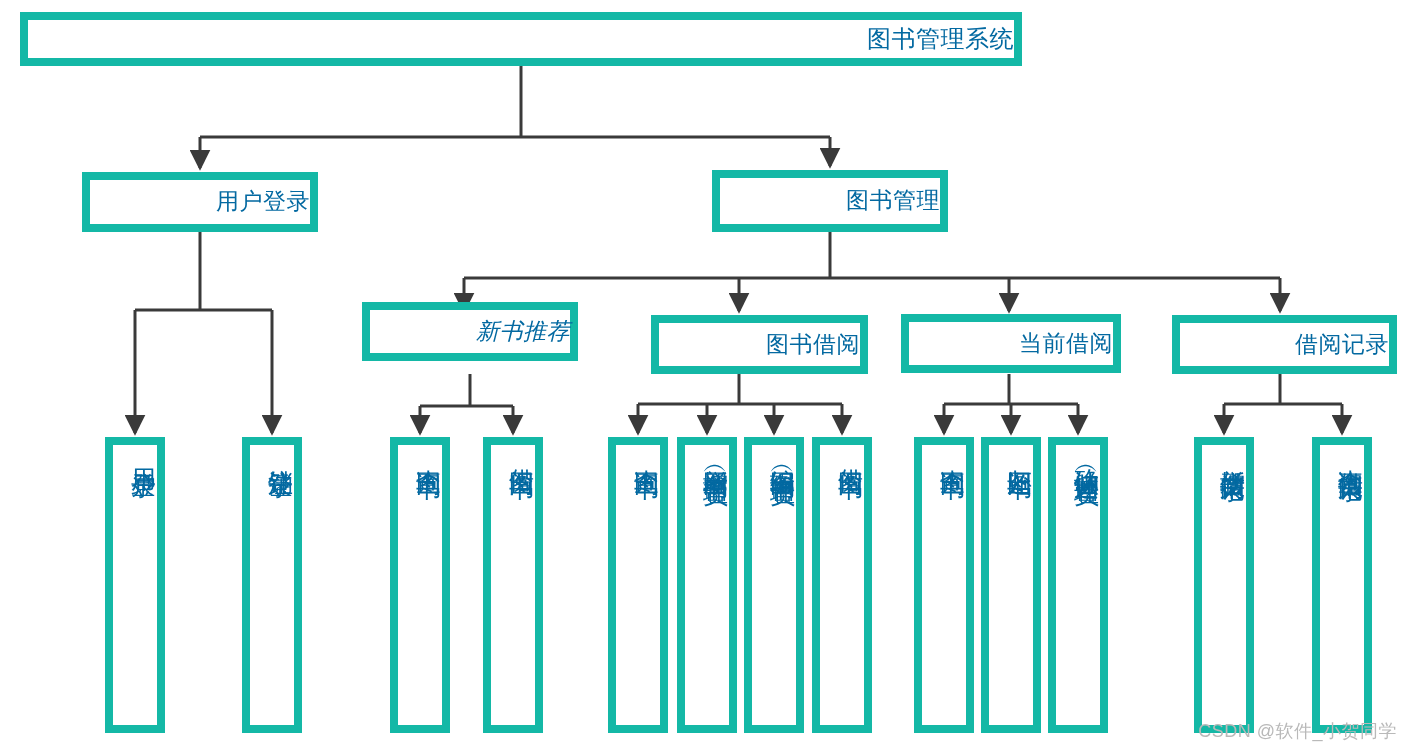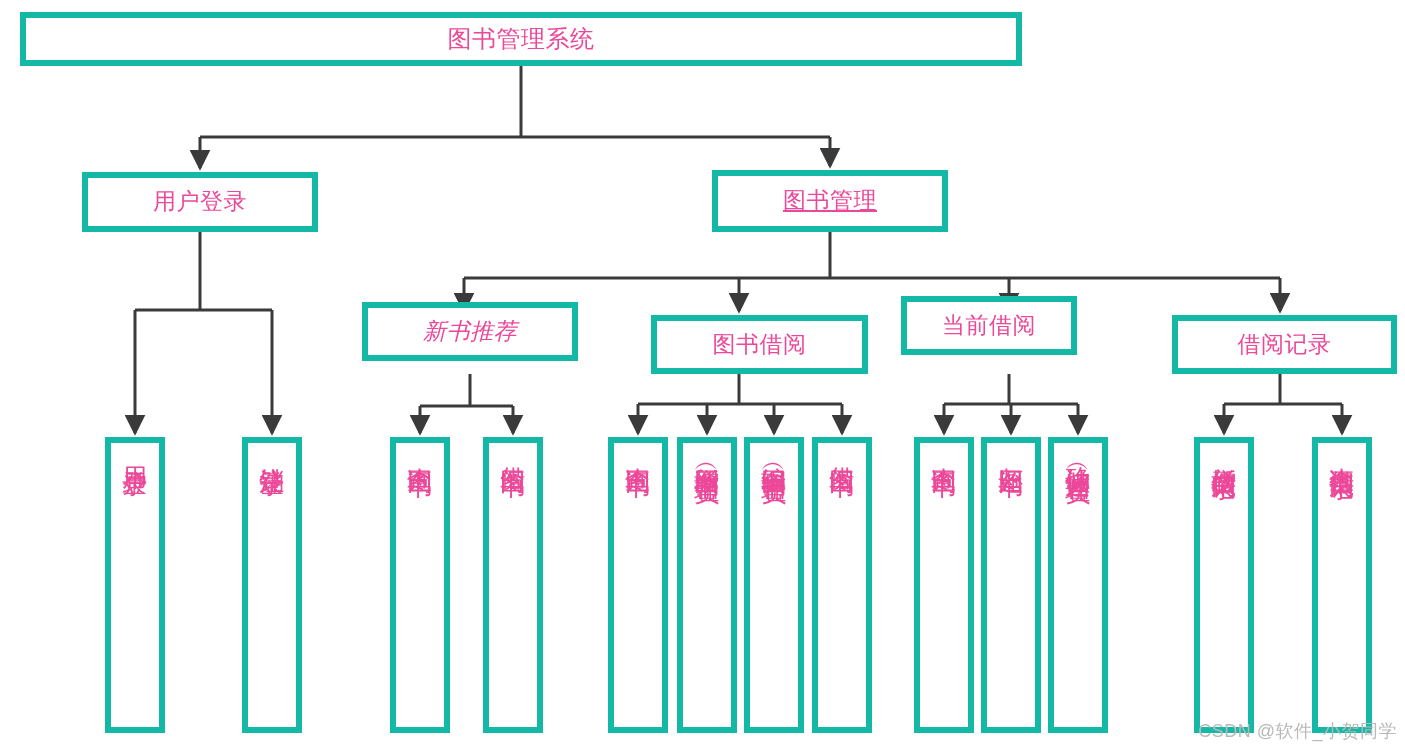--- a/index.html
+++ b/index.html
@@ -23,25 +23,25 @@
     left: 0;
     top: 0;
     width: 1405px;
     height: 747px;
     pointer-events: none;
   }
   .node {
     position: absolute;
     box-sizing: border-box;
     background: #ffffff;
-    border: 6px solid #14b8a6;
+    border: 8px solid #14b8a6;
     display: flex;
     align-items: center;
-    justify-content: center;
-    color: #ec4899;
+    justify-content: flex-end;
+    color: #0369a1;
     z-index: 2;
   }
   .node .label {
     display: block;
     text-align: center;
     line-height: 1.18;
     letter-spacing: 0.5px;
     white-space: pre-line;
   }
   
@@ -131,31 +131,31 @@
     </g>
   </svg>
 
   <div class="node h root" style="left:20px; top:12px; width:1002px; height:54px;">
     <span class="label">图书管理系统</span>
   </div>
 
   <div class="node h" style="left:82px; top:172px; width:236px; height:60px;">
     <span class="label">用户登录</span>
   </div>
-  <div class="node h" style="left:712px; top:170px; width:236px; height:62px;text-decoration:underline;">
+  <div class="node h" style="left:712px; top:170px; width:236px; height:62px;">
     <span class="label">图书管理</span>
   </div>
 
   <div class="node h" style="left:362px; top:302px; width:216px; height:59px;font-style:italic;">
     <span class="label">新书推荐</span>
   </div>
   <div class="node h" style="left:631px; top:315px; width:217px; height:59px;margin-left:20px;">
     <span class="label">图书借阅</span>
   </div>
-  <div class="node h" style="left:901px; top:296px; width:176px; height:59px;">
+  <div class="node h" style="left:901px; top:314px; width:220px; height:59px;">
     <span class="label">当前借阅</span>
   </div>
   <div class="node h" style="left:1172px; top:315px; width:225px; height:59px;">
     <span class="label">借阅记录</span>
   </div>
 
   <div class="node v" style="left:105px; top:437px; width:60px; height:296px;">
     <span class="label">用户登录</span>
   </div>
   <div class="node v" style="left:242px; top:437px; width:60px; height:296px;">

